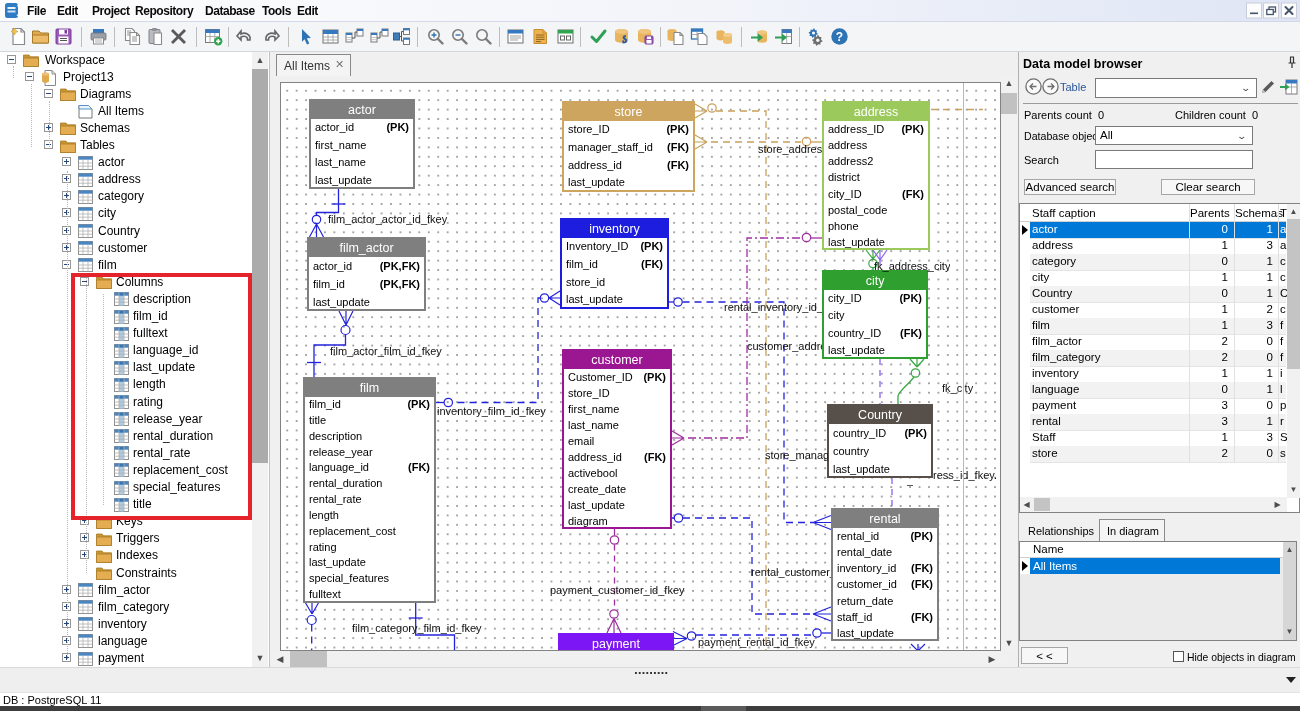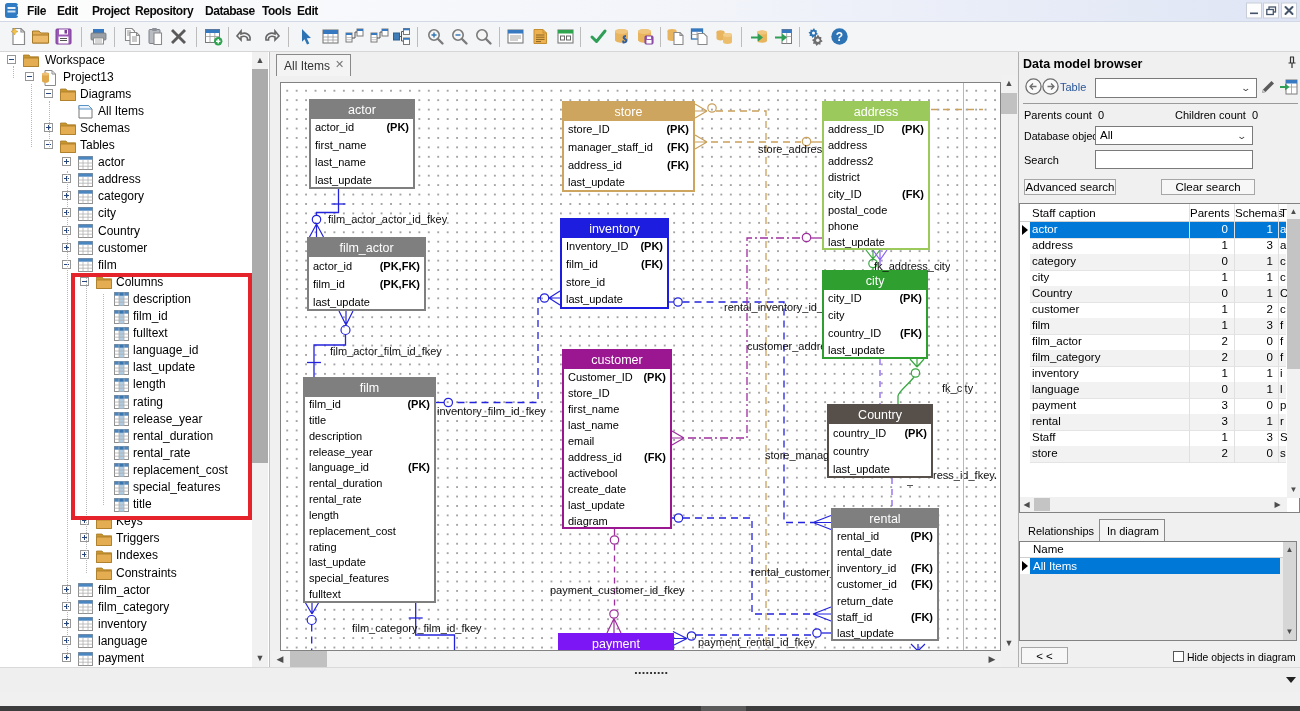--- a/index.html
+++ b/index.html
@@ -873,15 +873,18 @@
 <div class="sbbtn" style="left:264px;top:491px;width:13px;height:13px;font-size:8px;line-height:13px;background:#d6d6d6">▲</div>
 <div class="sbbtn" style="left:264px;top:573px;width:13px;height:13px;font-size:8px;line-height:13px;background:#d6d6d6">▼</div>
 <div class="rbtn" style="left:2px;top:595px;width:47px;height:17px;line-height:16px">&lt; &lt;</div>
 <div class="abs" style="left:154px;top:599px;width:11px;height:11px;background:#fff;border:1px solid #555"></div>
 <div class="rlab" style="left:168px;top:600px;font-size:10.4px">Hide objects in diagram</div>
 </div>
 <div id="strip">
 <div class="abs" style="left:634px;top:3px;width:34px;height:4px;background-image:radial-gradient(circle,#333 1px,transparent 1.2px);background-size:3.8px 4px"></div>
 <div class="abs" style="left:1286px;top:9px;width:0;height:0;border-left:5px solid transparent;border-right:5px solid transparent;border-top:6px solid #222"></div>
 </div>
+<div id="statusbar">
+      <span style="position:absolute;left:3px;top:1px">DB : PostgreSQL 11</span>
+    </div>
 <div id="darkbar">
       <div class="abs" style="left:701px;top:0;width:45px;height:5px;background:#5a5a5a"></div>
     </div>
 </div>
 </body></html>

